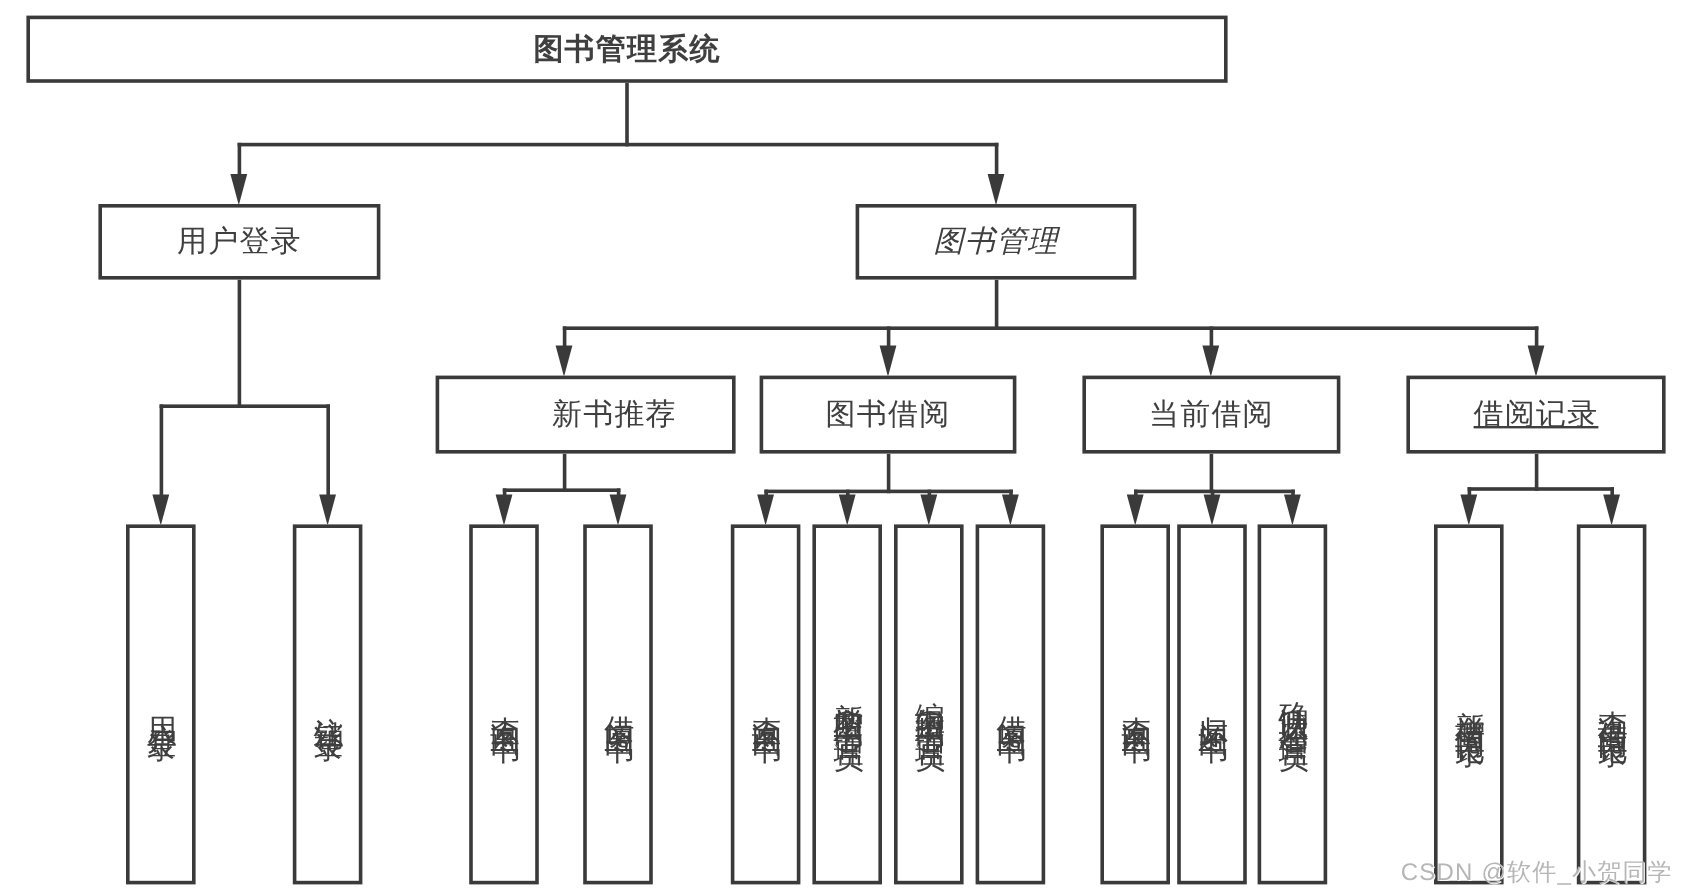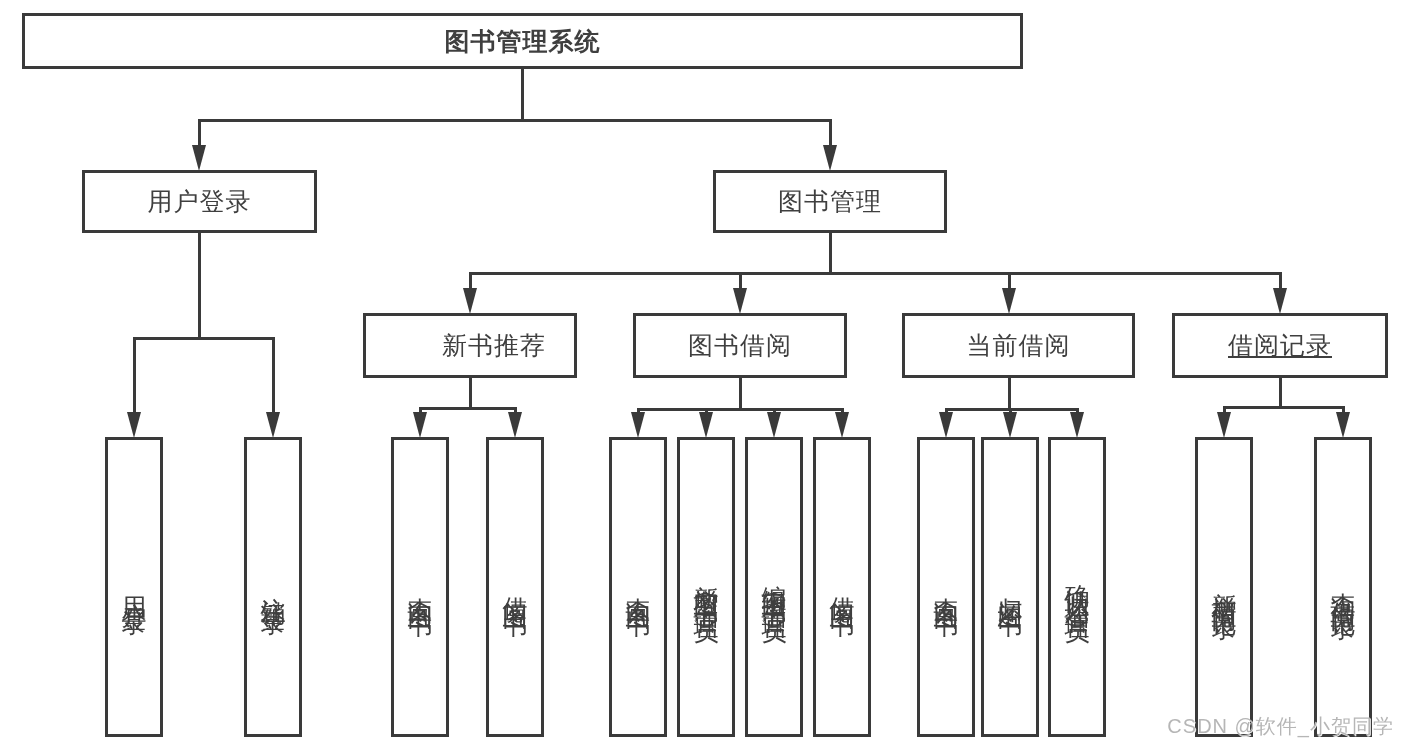--- a/index.html
+++ b/index.html
@@ -112,30 +112,30 @@
       <div class="vline" style="left: 1341.5px; top: 406px; width: 3px; height: 11px;"></div>
       <div class="arrow" style="left: 1335.5px; top: 412px; border-left-width: 7.5px; border-right-width: 7.5px; border-top-width: 26px;"></div>
     </div>
   <div id="nodes-layer">
       <div class="node h" style="left: 22px; top: 13px; width: 1001px; height: 56px; font-weight: bold;">
         <span>图书管理系统</span>
       </div>
       <div class="node h" style="left: 82px; top: 170px; width: 235px; height: 63px;">
         <span>用户登录</span>
       </div>
-      <div class="node h" style="left: 713px; top: 170px; width: 234px; height: 63px;">
+      <div class="node h" style="left: 713px; top: 170px; width: 234px; height: 63px; font-style: italic;">
         <span>图书管理</span>
       </div>
-      <div class="node h" style="left: 363px; top: 313px; width: 214px; height: 65px; padding-left: 48px;">
+      <div class="node h" style="left: 363px; top: 313px; width: 250px; height: 65px; padding-left: 48px;">
         <span>新书推荐</span>
       </div>
       <div class="node h" style="left: 633px; top: 313px; width: 214px; height: 65px;">
         <span>图书借阅</span>
       </div>
-      <div class="node h" style="left: 902px; top: 313px; width: 233px; height: 65px;">
+      <div class="node h" style="left: 902px; top: 313px; width: 215px; height: 65px;">
         <span>当前借阅</span>
       </div>
       <div class="node h" style="left: 1172px; top: 313px; width: 216px; height: 65px; text-decoration: underline;">
         <span>借阅记录</span>
       </div>
       <div class="node v" style="left: 105px; top: 437px; width: 58px; height: 300px;">
         <span>用户登录</span>
       </div>
       <div class="node v" style="left: 244px; top: 437px; width: 58px; height: 300px;">
         <span>注销登录</span>

